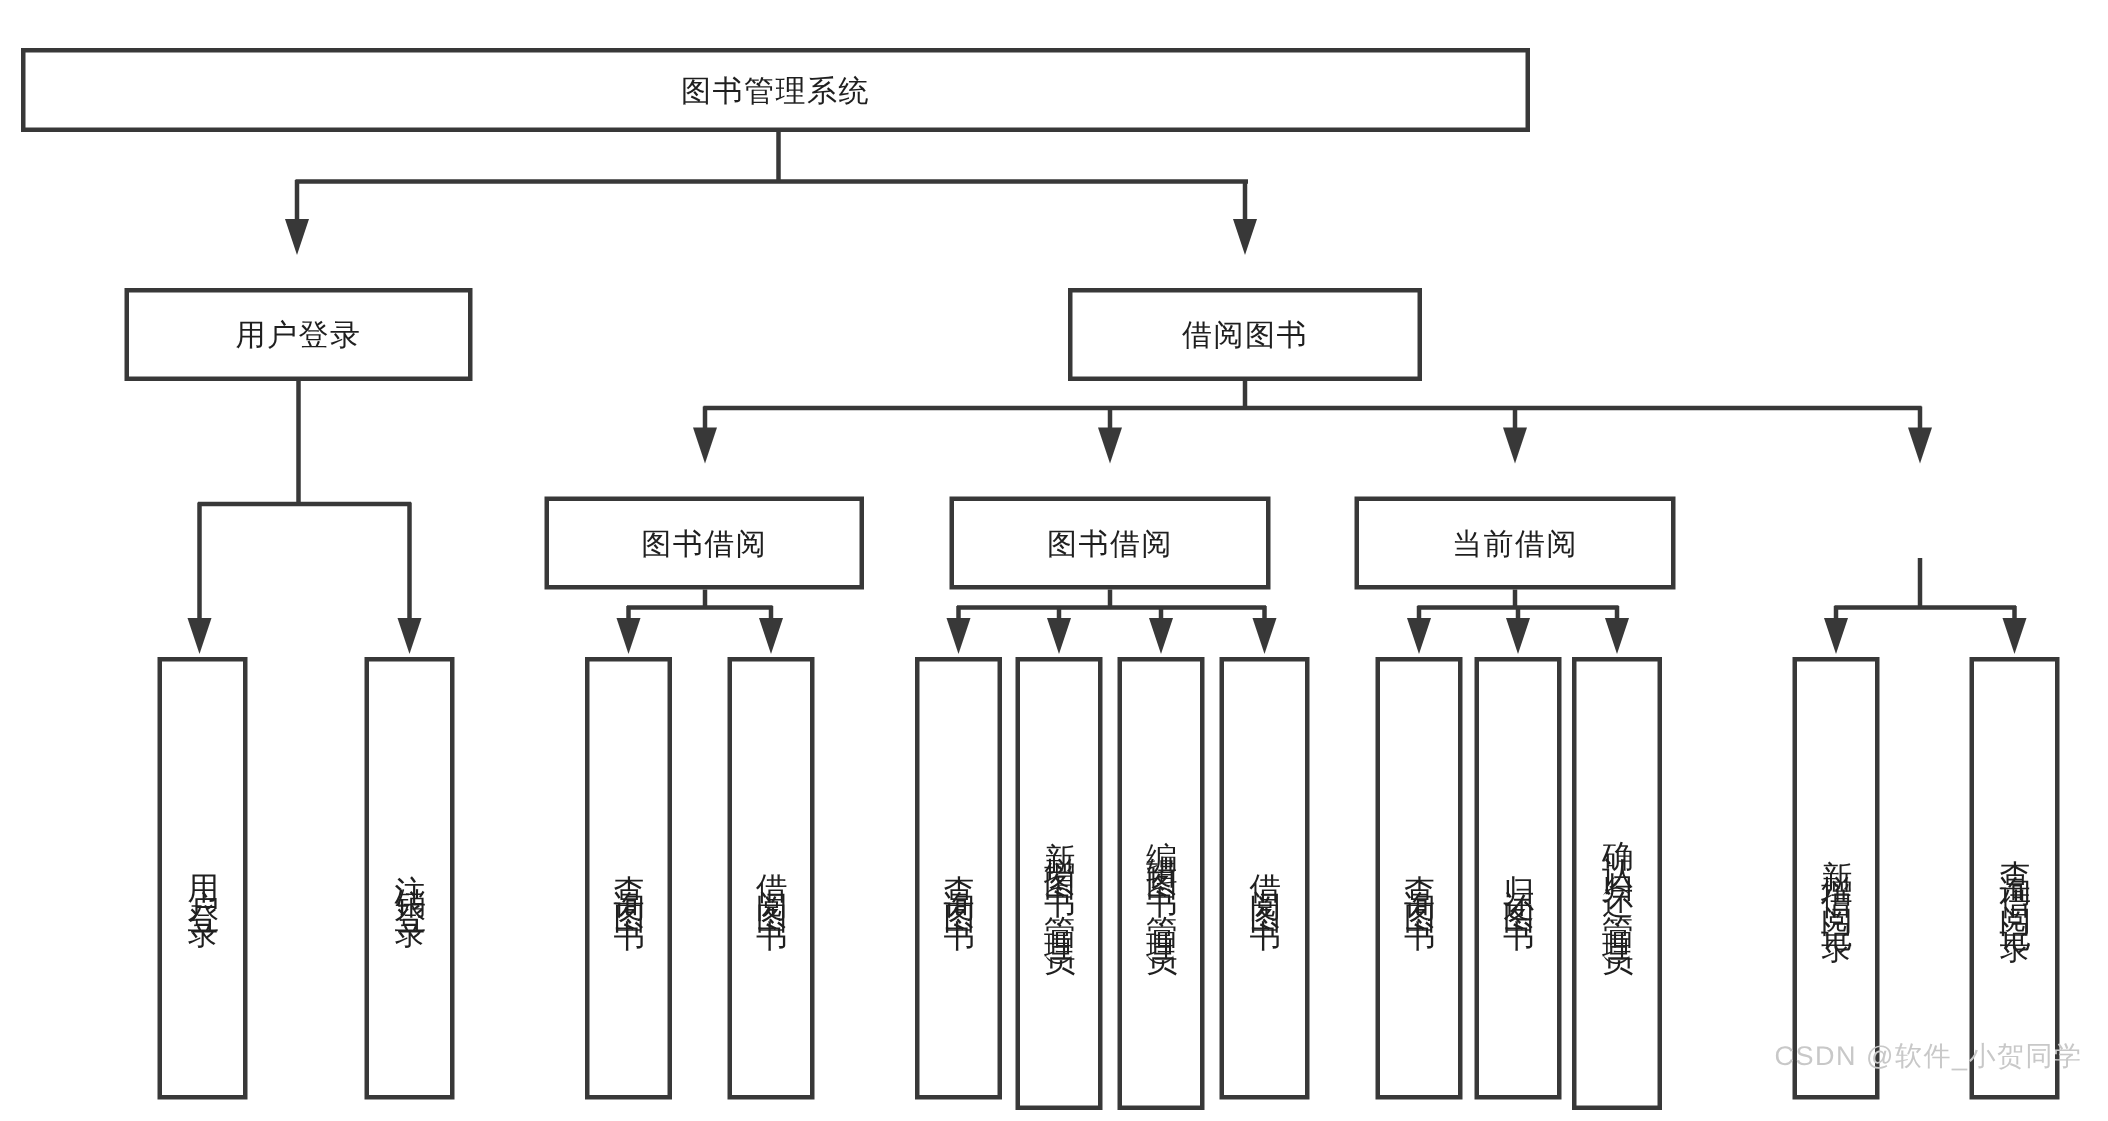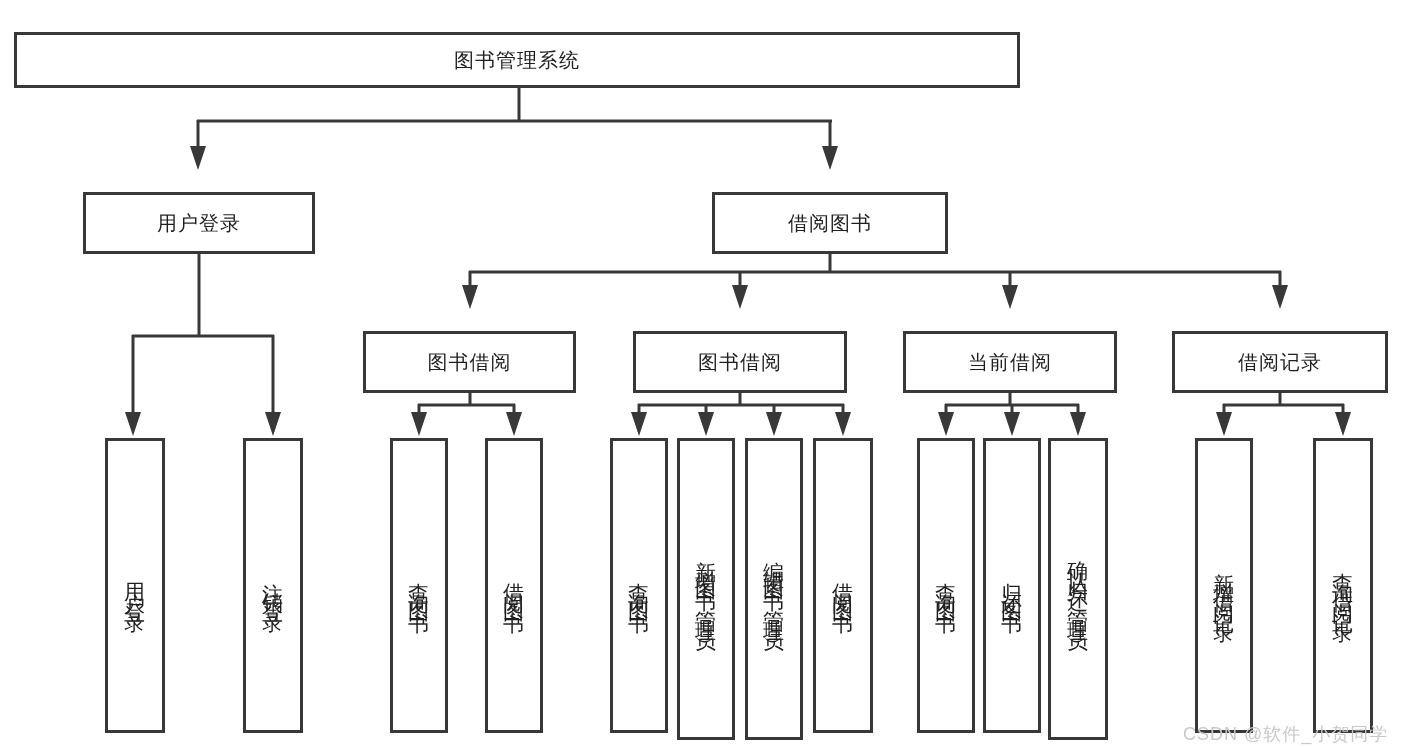--- a/index.html
+++ b/index.html
@@ -13,21 +13,21 @@
     border:3px solid var(--line,#383838); background:#fff;
     display:flex; align-items:center; justify-content:center;
     color:var(--text,#1f1f1f);
   }
   .h { font-size:20px; letter-spacing:1px; white-space:nowrap;margin-top:20px; }
   .v {
     writing-mode:vertical-rl; text-orientation:mixed;
     font-size:21px; letter-spacing:10px; line-height:1;
   }
   .watermark {
-    position:absolute; z-index:3; left:1183px; top:722px;
+    position:absolute; z-index:3; left:1183px; top:692px;
     font-size:18px; letter-spacing:1px; color:var(--watermark,#c8c8c8);
     white-space:nowrap;
   }
 </style>
 </head>
 <body>
 
 <div class="stage">
 
   <svg class="connectors" width="1405" height="747" viewBox="0 0 1405 747">
@@ -100,21 +100,20 @@
   </svg>
 
   <div class="box h" style="left:14px;top:12px;width:1006px;height:56px">图书管理系统</div>
 
   <div class="box h" style="left:83px;top:172px;width:232px;height:62px">用户登录</div>
   <div class="box h" style="left:712px;top:172px;width:236px;height:62px">借阅图书</div>
 
   <div class="box h" style="left:363px;top:311px;width:213px;height:62px">图书借阅</div>
   <div class="box h" style="left:903px;top:311px;width:214px;height:62px">当前借阅</div>
   <div class="box h" style="left:633px;top:311px;width:214px;height:62px">图书借阅</div>
-  <div class="box h" style="left:1172px;top:311px;width:216px;height:62px">借阅记录</div>
 
   <div class="box v" style="left:105px;top:438px;width:60px;height:295px">用户登录</div>
   <div class="box v" style="left:243px;top:438px;width:60px;height:295px">注销登录</div>
 
   <div class="box v" style="left:390px;top:438px;width:58px;height:295px">查询图书</div>
   <div class="box v" style="left:485px;top:438px;width:58px;height:295px">借阅图书</div>
 
   <div class="box v" style="left:610px;top:438px;width:58px;height:295px">查询图书</div>
   <div class="box v" style="left:677px;top:438px;width:58px;height:302px">新增图书（管理员）</div>
   <div class="box v" style="left:745px;top:438px;width:58px;height:302px">编辑图书（管理员）</div>

